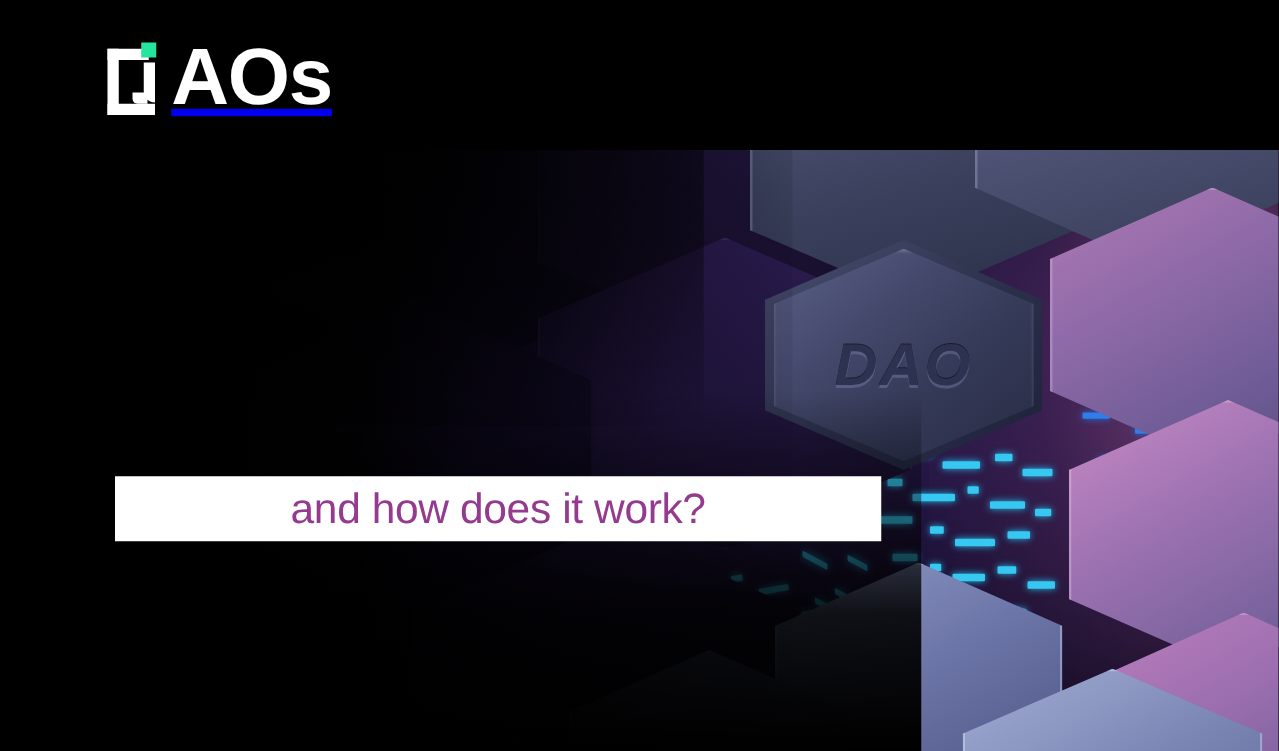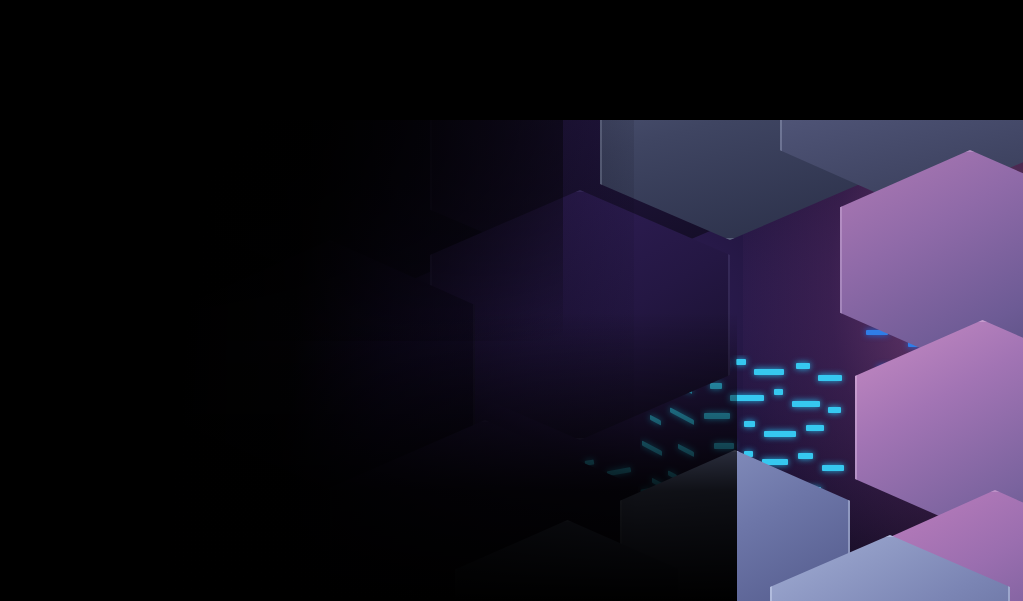--- a/index.html
+++ b/index.html
@@ -277,25 +277,46 @@
         <div class="rim" style="box-shadow:inset 0 0 0 2px rgba(170,182,218,0.22);"></div>
       </div>
 
       <div class="hex flat" style="left:-110px;top:40px;width:280px;height:240px;">
         <div class="face" style="background:linear-gradient(150deg,#1a1130 0%, #0d0819 70%, #050310 100%);"></div>
       </div>
       <div class="hex flat" style="left:-90px;top:290px;width:270px;height:230px;">
         <div class="face" style="background:linear-gradient(150deg,#160e2a 0%, #090515 70%, #03020a 100%);"></div>
       </div>
 
+      <div class="dao-tile">
+        <div class="plate"></div>
+        <div class="bevel"></div>
+        <div class="dao-label">DAO</div>
+      </div>
 
     </div>
 
     <div class="vig-left"></div>
     <div class="vig-bottom"></div>
     <div class="vig-topleft"></div>
 
 
+    <div class="subbar">
+      <span class="subbar-text">and how does it work?</span>
+    </div>
 
   </div>
 
+  <div class="header">
+    <a class="logo" href="#">
+      <span class="logo-mark">
+        <span class="d-top"></span>
+        <span class="d-left"></span>
+        <span class="d-bot"></span>
+        <span class="d-hook"></span>
+        <span class="d-hook2"></span>
+        <span class="d-dot"></span>
+      </span>
+      <span class="logo-text">AOs</span>
+    </a>
+  </div>
 
 </div>
 
 </body></html>

